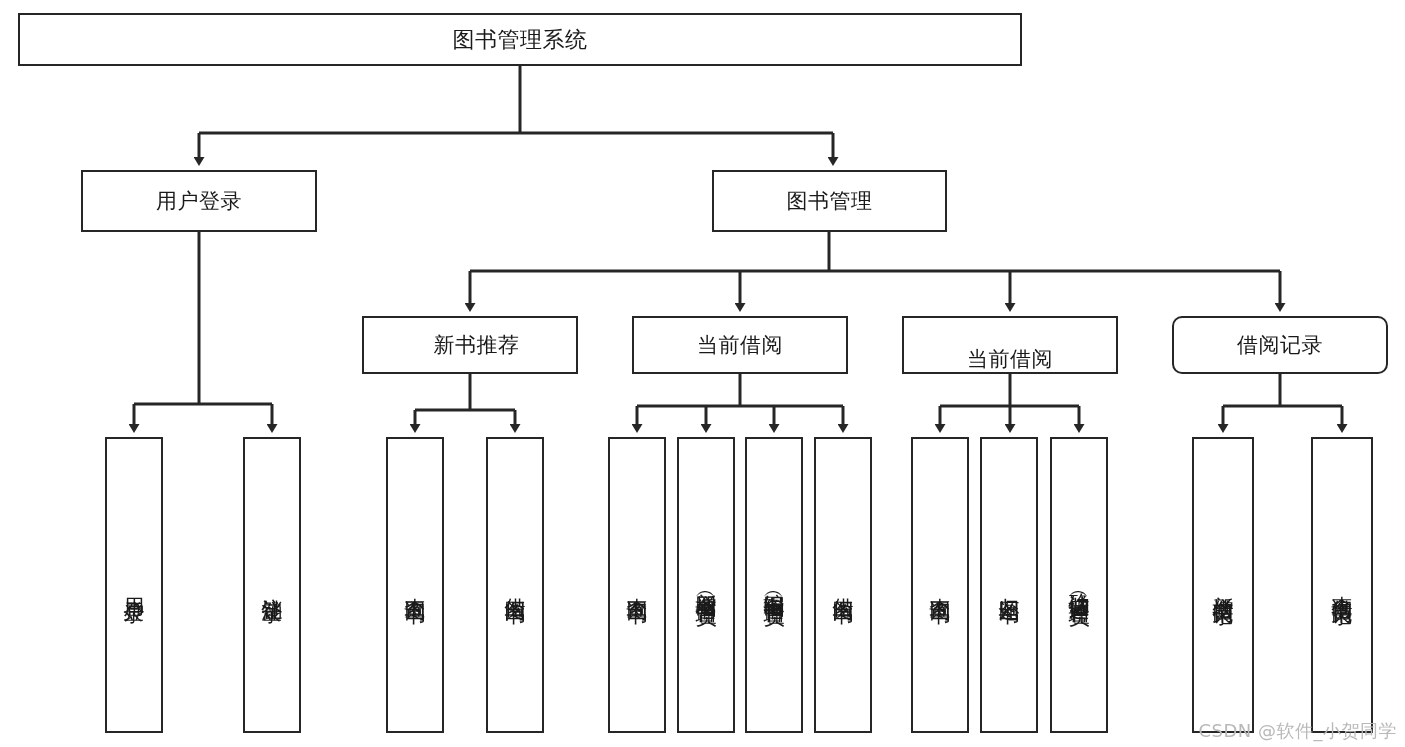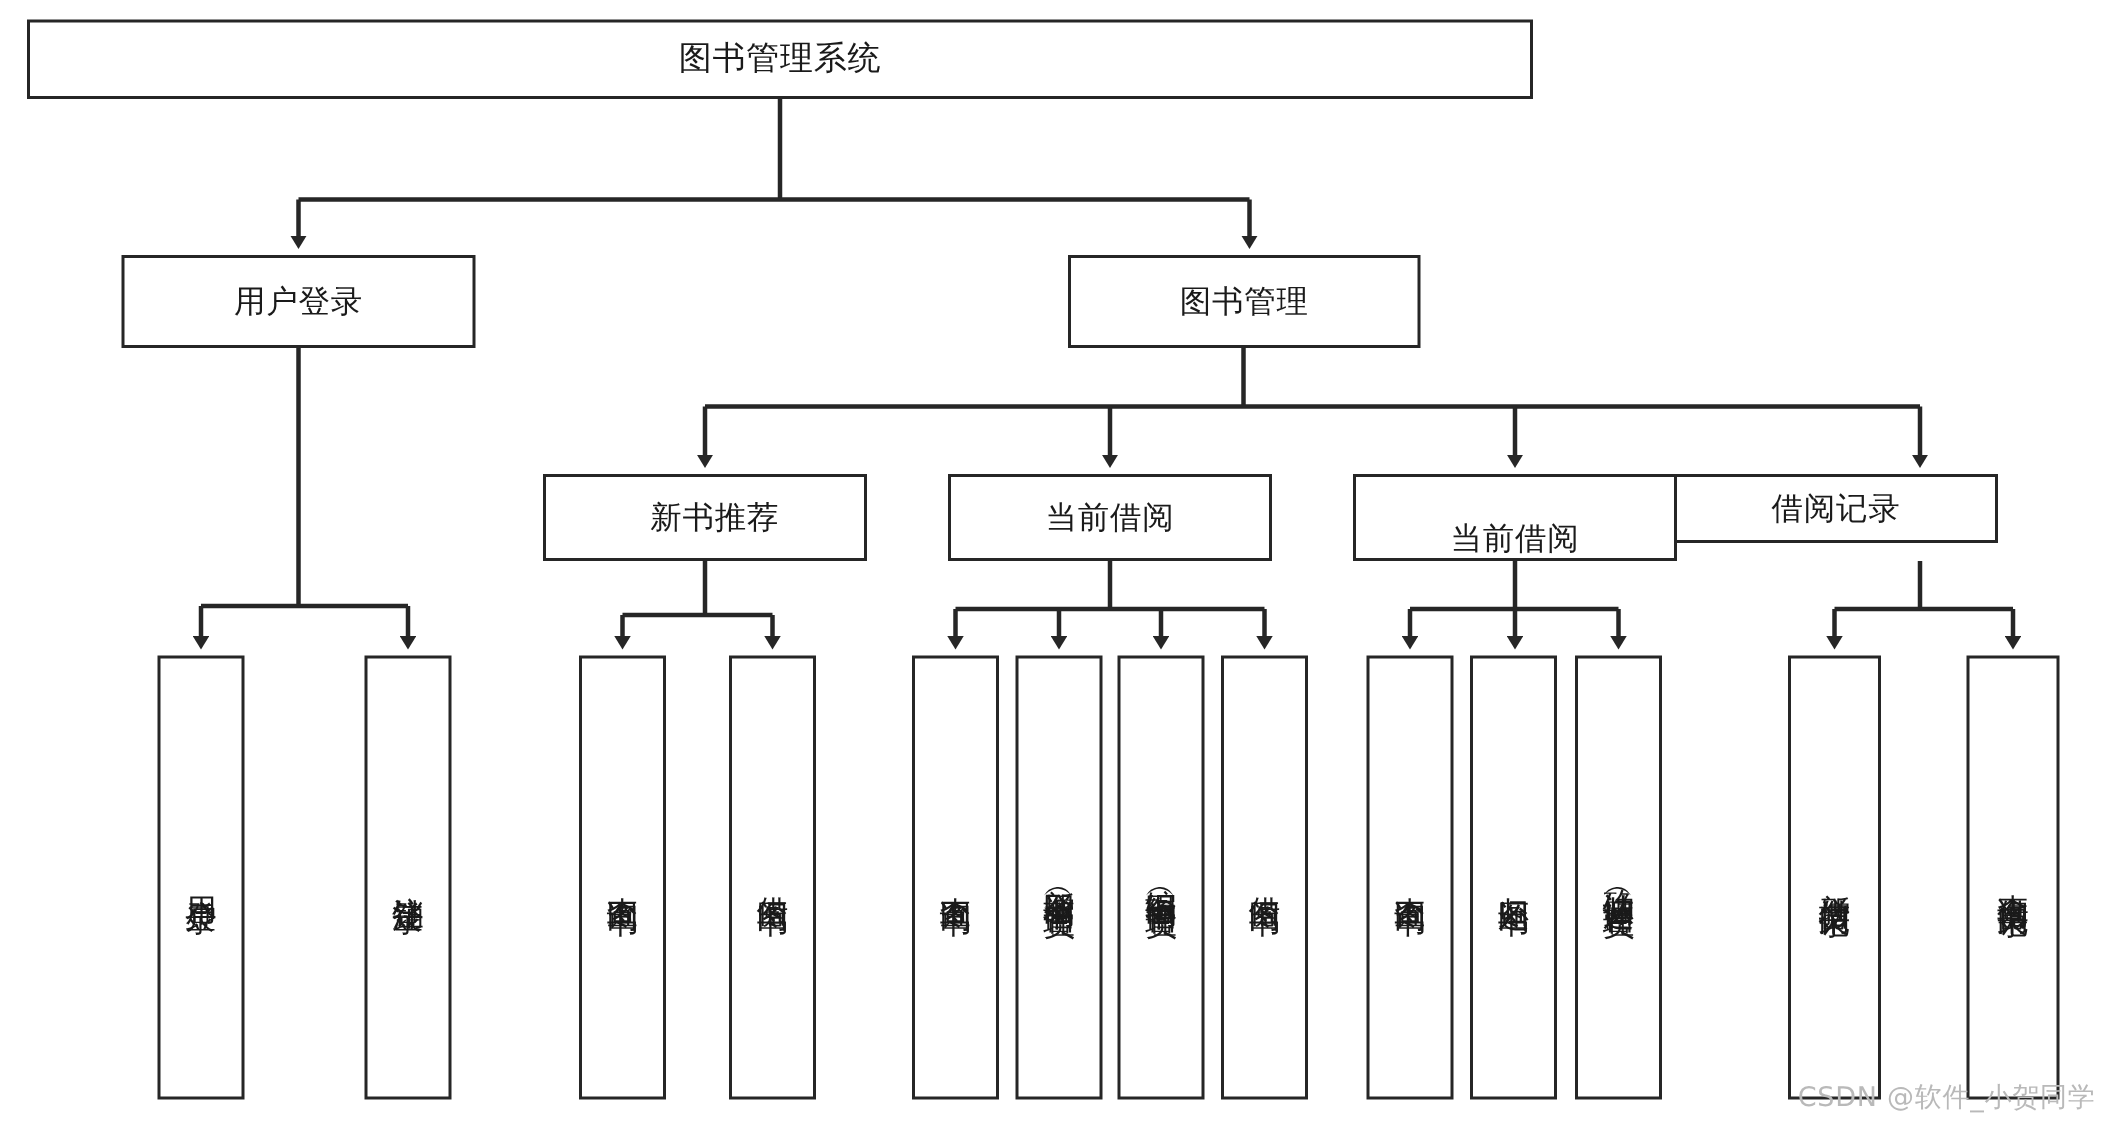--- a/index.html
+++ b/index.html
@@ -143,21 +143,21 @@
 
   <div class="node h-node" style="left:362px; top:316px; width:216px; height:58px;padding-left:13px;">
     <span class="lbl">新书推荐</span>
   </div>
   <div class="node h-node" style="left:632px; top:316px; width:216px; height:58px;">
     <span class="lbl">当前借阅</span>
   </div>
   <div class="node h-node" style="left:902px; top:316px; width:216px; height:58px;align-items:flex-end;">
     <span class="lbl">当前借阅</span>
   </div>
-  <div class="node h-node" style="left:1116px; top:316px; width:216px; height:46px;">
+  <div class="node h-node" style="left:1172px; top:316px; width:216px; height:58px;border-radius:10px;">
     <span class="lbl">借阅记录</span>
   </div>
 
   <div class="node v-node" style="left:105px; top:437px; width:58px; height:296px;">
     <span class="lbl">用户登录</span>
   </div>
   <div class="node v-node" style="left:243px; top:437px; width:58px; height:296px;">
     <span class="lbl">注销登录</span>
   </div>
 

